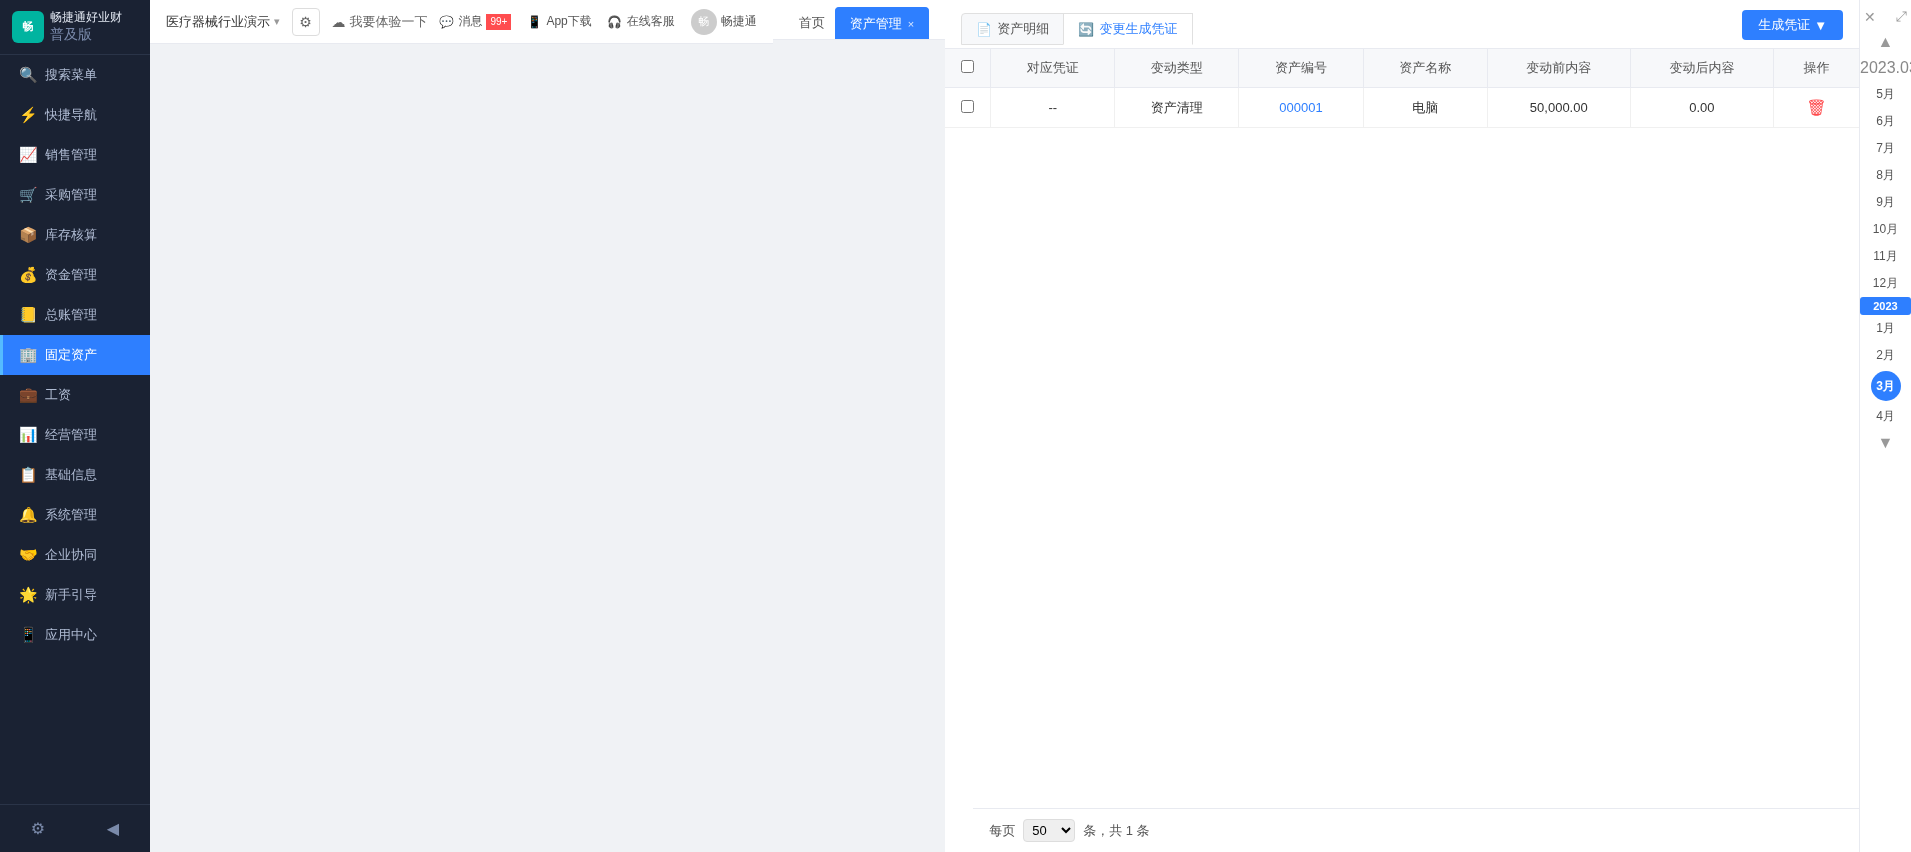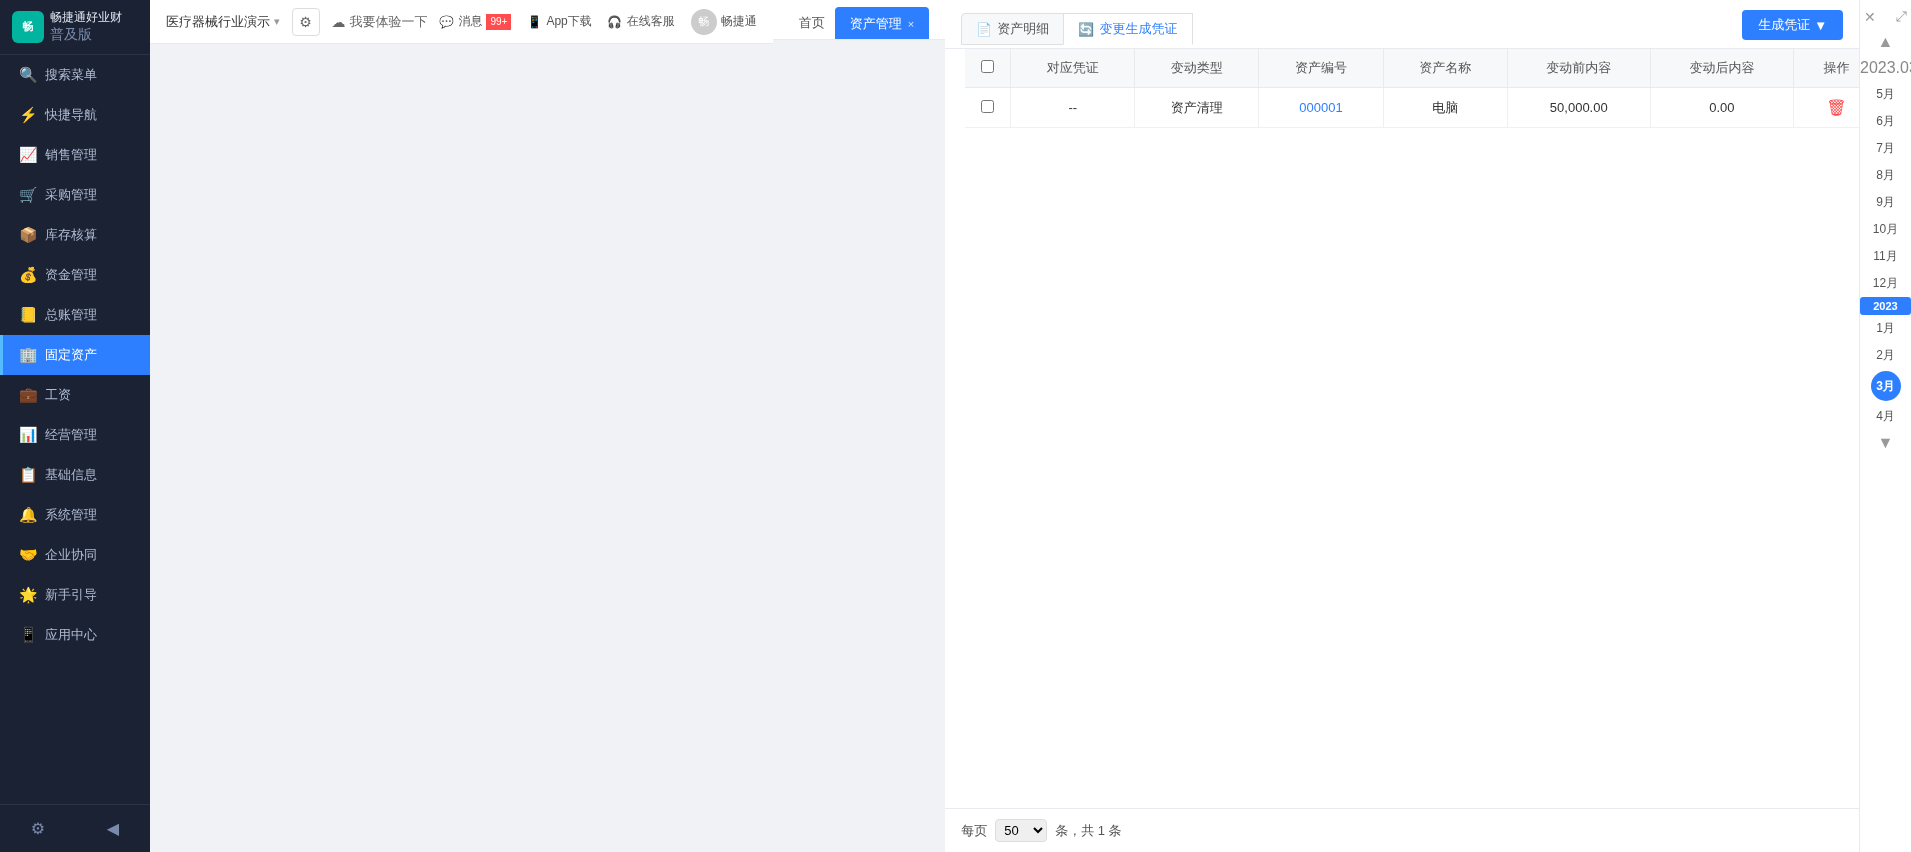--- a/index.html
+++ b/index.html
@@ -200,21 +200,20 @@
     
     .table-wrap {
       flex: 1;
       overflow: auto;
       padding: 0 0 0 0;
     }
     table {
       width: 100%;
       border-collapse: collapse;
       font-size: 13px;
-      margin-left: 20px;
     }
     thead tr {
       background: #f7f8fa;
     }
     thead th {
       padding: 10px 16px;
       text-align: center;
       font-weight: 500;
       color: #555;
       border-bottom: 1px solid #e8eaf0;
@@ -243,20 +242,21 @@
 
     
     .pagination {
       height: 44px;
       display: flex; align-items: center;
       padding: 0 16px;
       border-top: 1px solid #e8eaf0;
       font-size: 13px; color: #555;
       gap: 8px;
       flex-shrink: 0;
+      margin-left: 28px;
     }
     .page-size-select {
       border: 1px solid #ddd;
       border-radius: 4px;
       padding: 2px 4px;
       font-size: 13px;
       cursor: pointer;
     }
 
     

